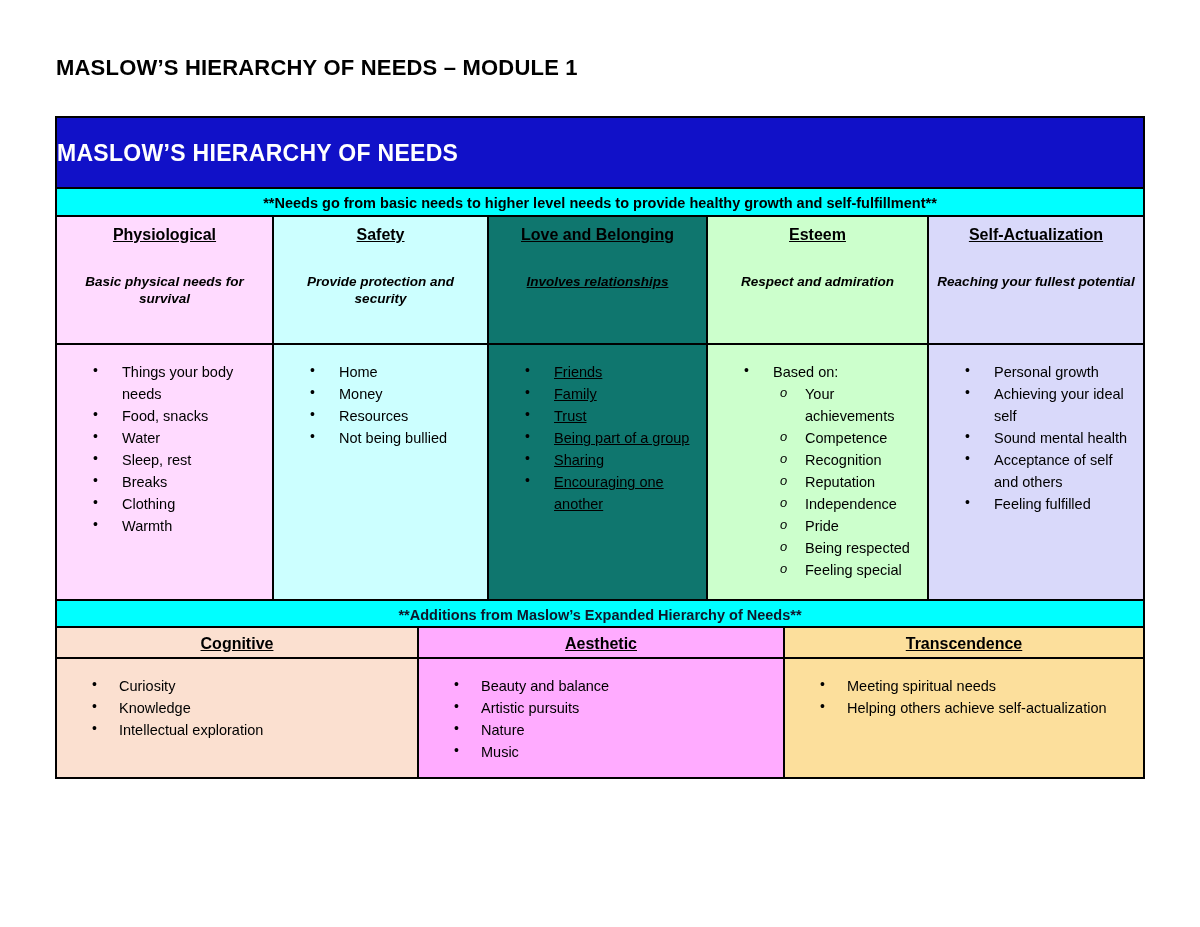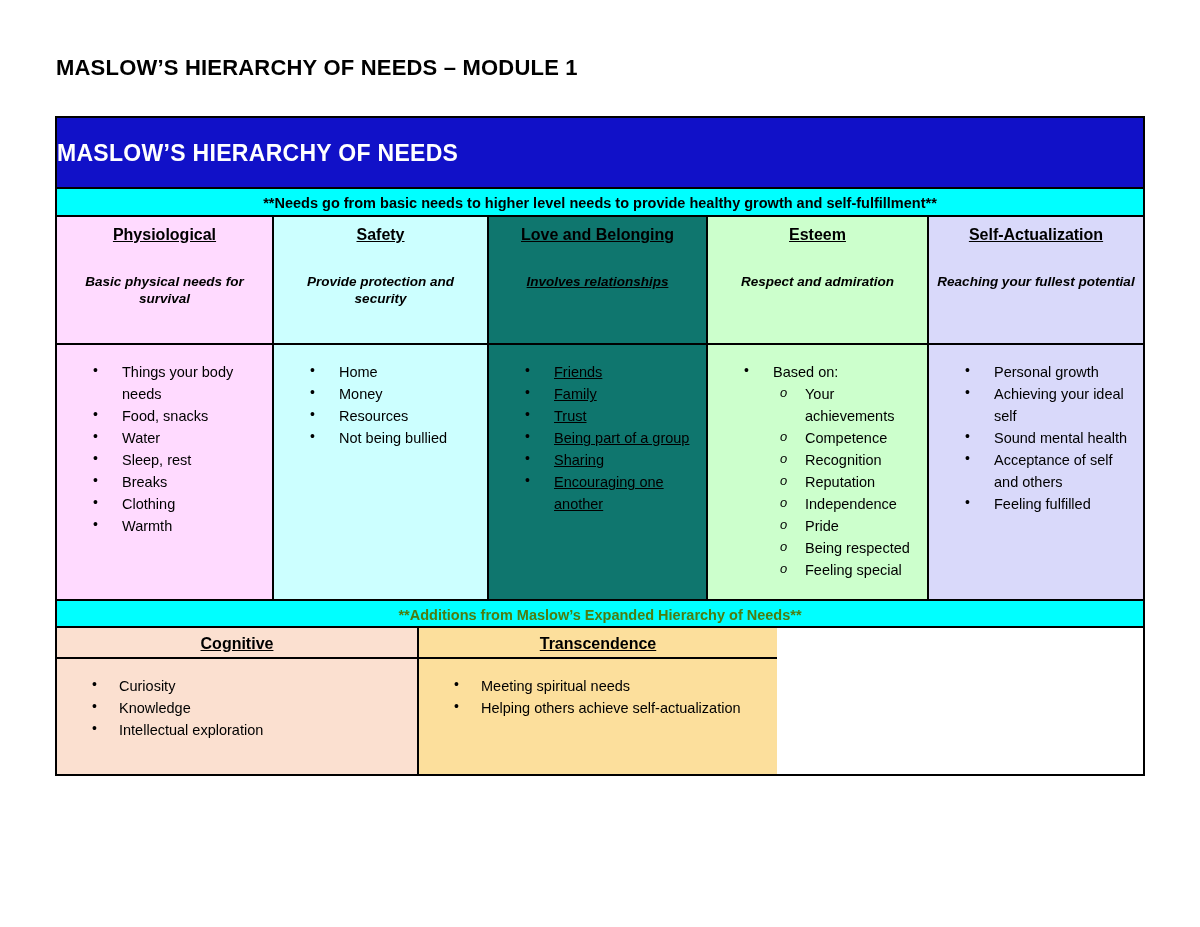--- a/index.html
+++ b/index.html
@@ -152,21 +152,21 @@
     position: absolute;
     left: 7px;
     top: 0;
     font-size: 13px;
     font-style: italic;
   }
 
   
   .addbanner {
     background: #00FFFF;
-    color: #4d7c0f;
+    color: #0f172a;
     text-align: center;
     font-size: 14.5px;
     font-weight: bold;
     height: 29px;
     line-height: 29px;
     box-sizing: border-box;
     border-top: 2px solid #000000;
     border-bottom: 2px solid #000000;
   }
 
@@ -319,20 +319,33 @@
         </div>
         <div class="col2-body">
           <ul class="bl">
             <li>Curiosity</li>
             <li>Knowledge</li>
             <li>Intellectual exploration</li>
           </ul>
         </div>
       </div>
 
+      <div class="col2 d2">
+        <div class="col2-head">
+          <span>Aesthetic</span>
+        </div>
+        <div class="col2-body">
+          <ul class="bl">
+            <li>Beauty and balance</li>
+            <li>Artistic pursuits</li>
+            <li>Nature</li>
+            <li>Music</li>
+          </ul>
+        </div>
+      </div>
 
       <div class="col2 d3">
         <div class="col2-head">
           <span>Transcendence</span>
         </div>
         <div class="col2-body">
           <ul class="bl">
             <li>Meeting spiritual needs</li>
             <li>Helping others achieve self-actualization</li>
           </ul>

